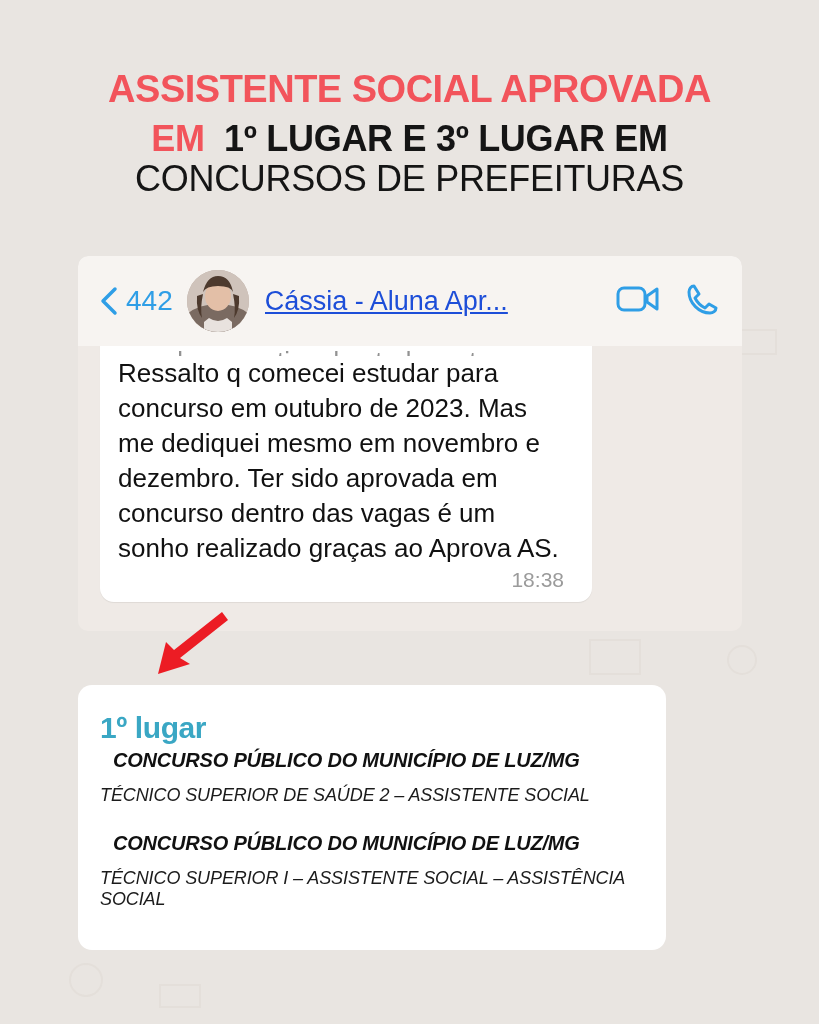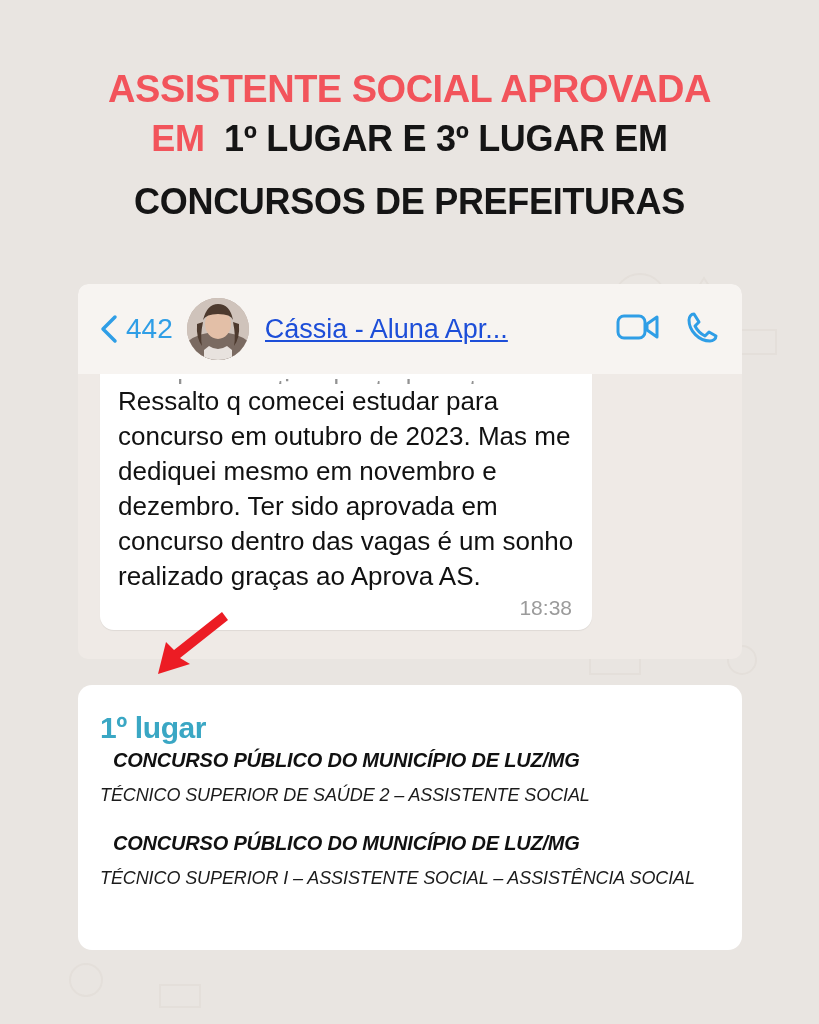--- a/index.html
+++ b/index.html
@@ -48,32 +48,32 @@
     letter-spacing: -0.3px;
     margin-top: 8px;
     text-transform: uppercase;
     text-align: center;
   }
   .headline .em { color: #f2545b; }
   .headline .blk { color: #151515; }
   .headline .l3 {
     display: block;
     font-size: 36px;
-    font-weight: bold;
+    font-weight: normal;
     letter-spacing: -0.3px;
-    margin-top: 23px;
+    margin-top: 0;
     color: #151515;
     text-transform: uppercase;
   }
 
   
   .chat-card {
     position: absolute;
     left: 78px;
-    top: 284px;
+    top: 256px;
     width: 664px;
     height: 375px;
     border-radius: 10px;
     overflow: hidden;
     background: transparent;
   }
   .chat-header {
     position: relative;
     height: 90px;
     background: #f7f4f1;
@@ -127,21 +127,21 @@
     background: #efeae6;
     overflow: hidden;
   }
   .bubble {
     position: absolute;
     left: 22px;
     top: -16px;
     width: 492px;
     background: #ffffff;
     border-radius: 14px;
-    padding: 14px 18px 10px 18px;
+    padding: 14px 26px 10px 18px;
     box-shadow: 0 1px 1px rgba(0,0,0,0.07);
   }
   .bubble .clipped {
     font-size: 26px;
     line-height: 1.33;
     color: #1c1c1c;
     height: 12px;
     overflow: hidden;
     color: #3a3a3a;
     opacity: .55;
@@ -164,21 +164,21 @@
     top: 612px;
     width: 90px;
     height: 70px;
   }
 
   
   .results {
     position: absolute;
     left: 78px;
     top: 685px;
-    width: 664px;
+    width: 588px;
     height: 265px;
     background: #ffffff;
     border-radius: 14px;
     padding: 26px 8px 22px 22px;
   }
   .place {
     font-size: 30px;
     font-weight: bold;
     color: #3aa7c4;
     letter-spacing: -0.4px;

